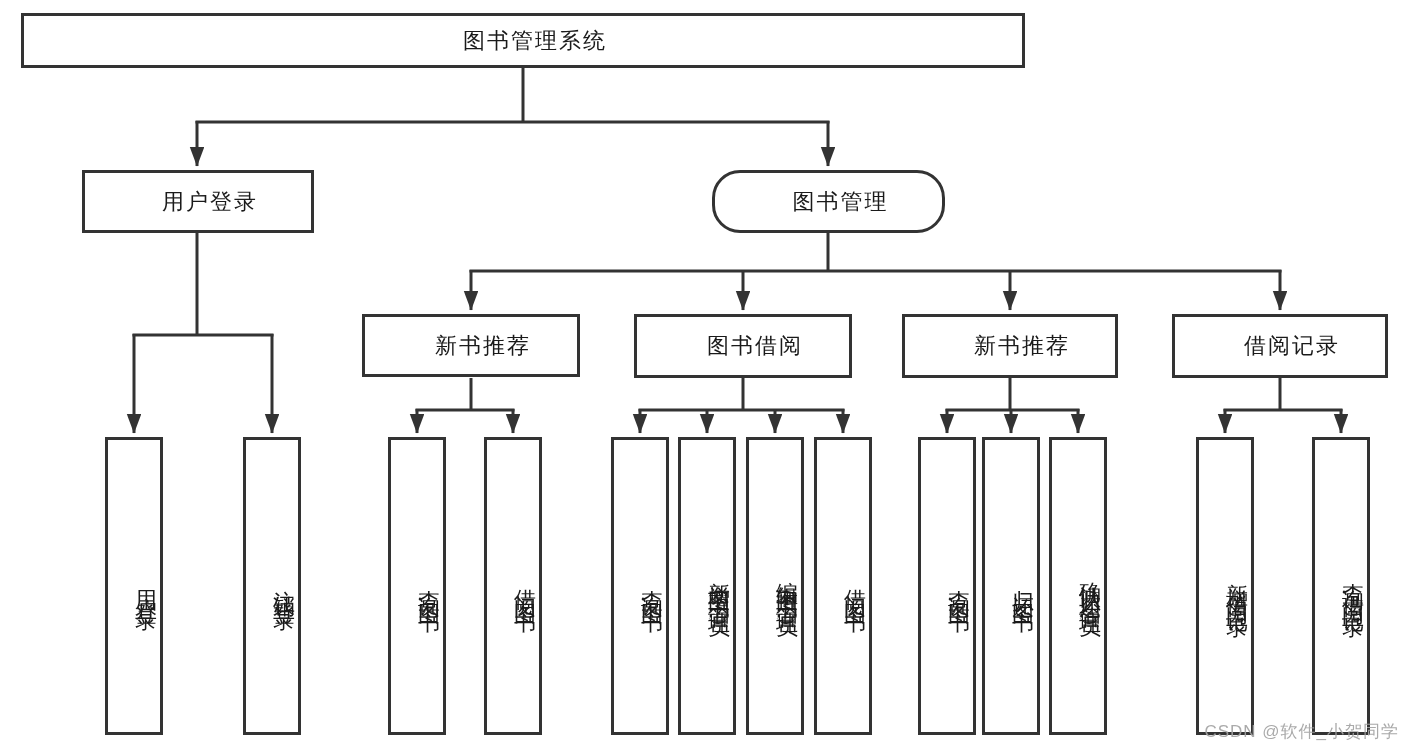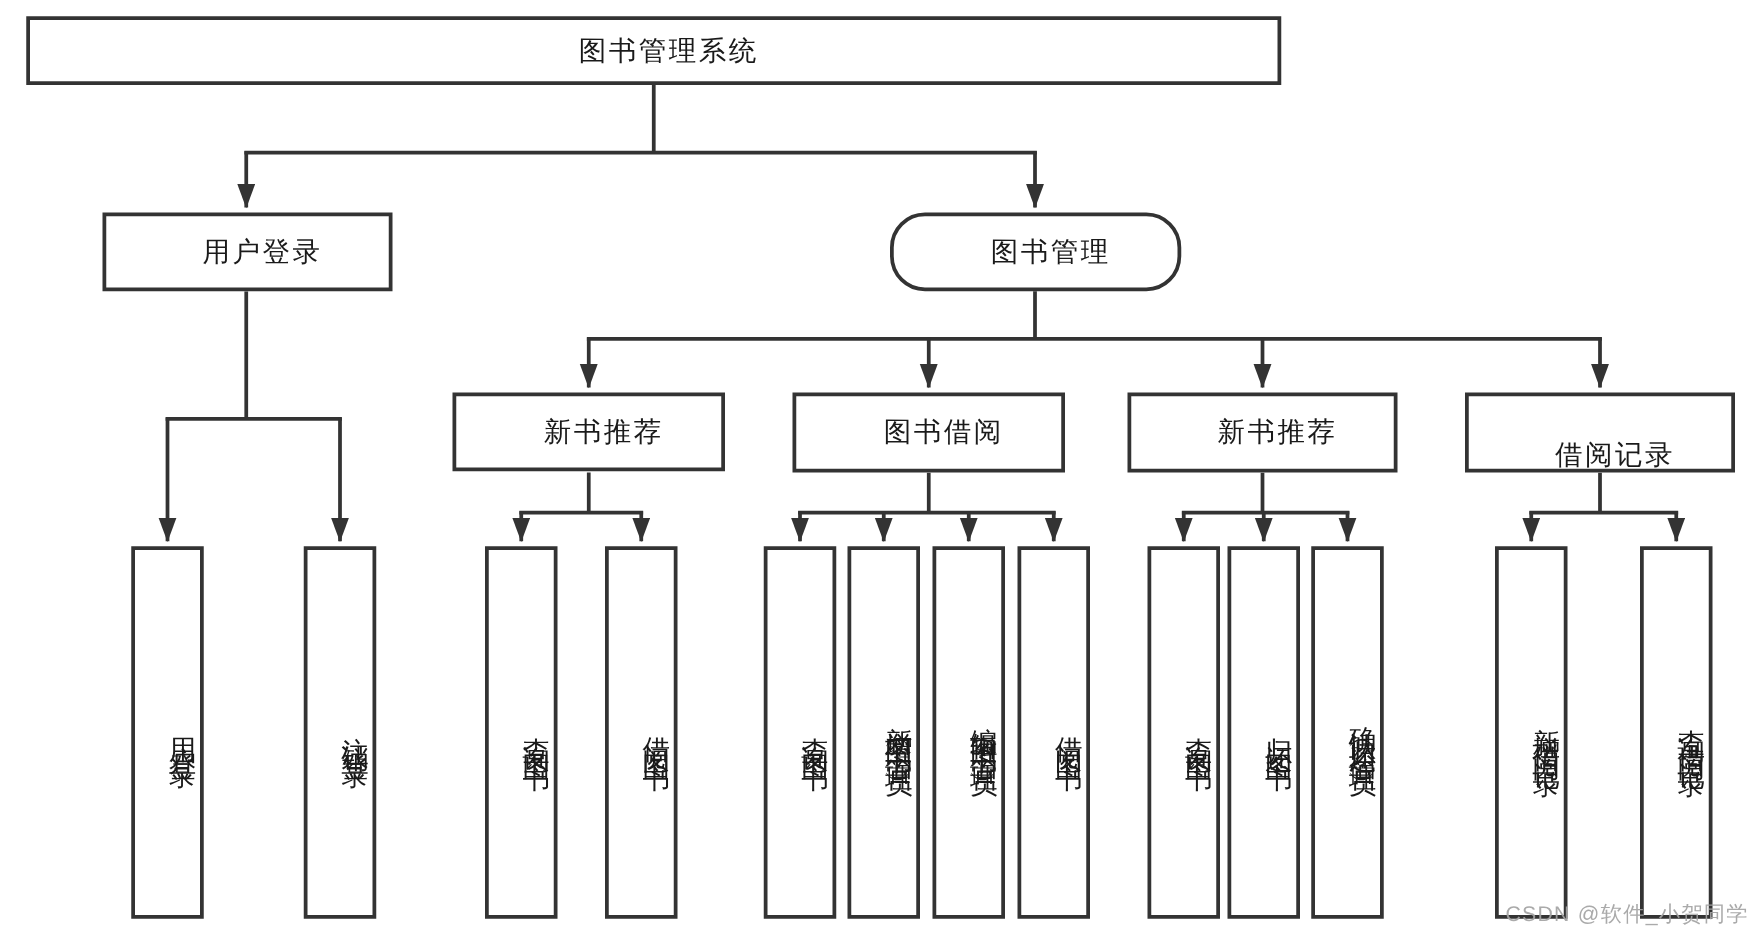--- a/index.html
+++ b/index.html
@@ -53,21 +53,21 @@
     line-height: 1;
   }
   .vnode.dense .lbl { letter-spacing: 5px; }
   
   #n-root   { left: 21px;  top: 13px;  width: 1004px; height: 55px; }
   #n-login  { left: 82px;  top: 170px; width: 232px;  height: 63px; }
   #n-mgmt   { left: 712px; top: 170px; width: 233px;  height: 63px; border-radius: 28px; }
   #n-rec    { left: 362px;  top: 314px; width: 218px; height: 63px; }
   #n-borrow { left: 634px;  top: 314px; width: 218px; height: 64px; }
   #n-cur    { left: 902px;  top: 314px; width: 216px; height: 64px; }
-  #n-hist   { left: 1172px; top: 314px; width: 216px; height: 64px; align-items: flex-end; }
+  #n-hist   { left: 1172px; top: 314px; width: 216px; height: 64px; }
   .leaf { top: 437px; width: 58px; height: 298px; }
   #l-1  { left: 105px; }
   #l-2  { left: 243px; }
   #l-3  { left: 388px; }
   #l-4  { left: 484px; }
   #l-5  { left: 611px; }
   #l-6  { left: 678px; }
   #l-7  { left: 746px; }
   #l-8  { left: 814px; }
   #l-9  { left: 918px; }

